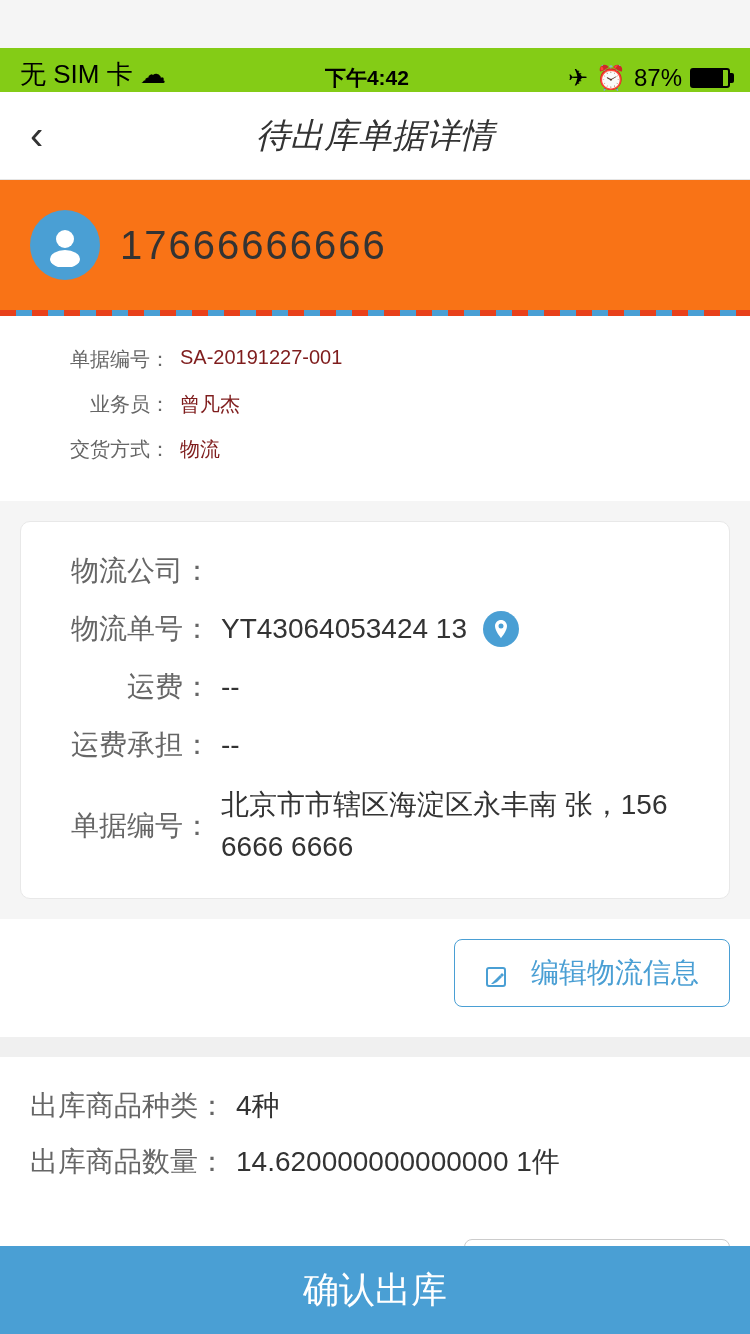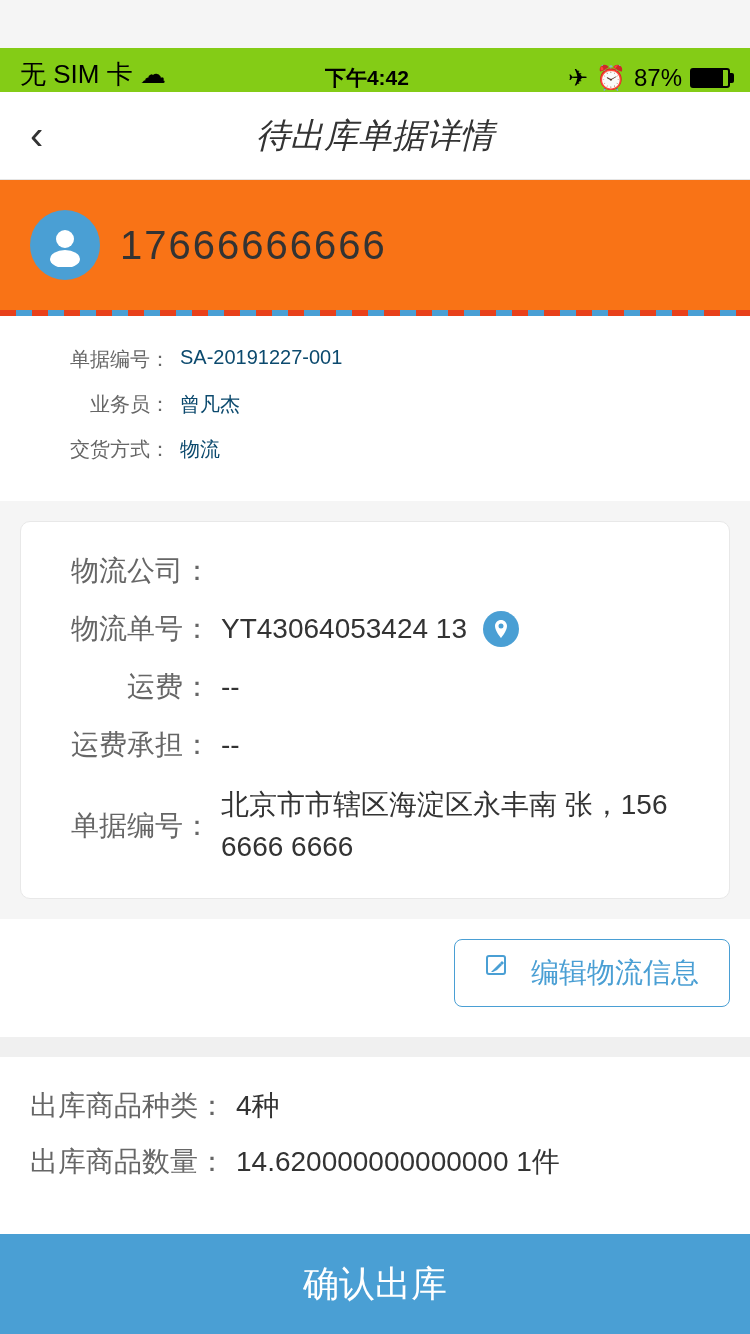--- a/index.html
+++ b/index.html
@@ -128,21 +128,21 @@
       margin-bottom: 18px;
       font-size: 20px;
     }
     .info-label {
       color: #666;
       flex-shrink: 0;
       min-width: 140px;
       text-align: right;
     }
     .info-value {
-      color: #0c4a6e;
+      color: #7f1d1d;
       flex: 1;
       margin-left: 10px;
     }
 
     
     .logistics-card {
       background: #fff;
       border: 1px solid #e8e8e8;
       border-radius: 10px;
       margin: 0 20px 20px 20px;
@@ -199,21 +199,21 @@
       background: #fff;
     }
     .edit-btn {
       border: 1px solid #4a9fd4;
       color: #4a9fd4;
       background: #fff;
       border-radius: 8px;
       padding: 14px 30px;
       font-size: 28px;
       display: flex;
-      align-items: flex-start;
+      align-items: flex-end;
       gap: 20px;
       cursor: pointer;
     }
 
     
     .separator {
       height: 20px;
       background: #f0f0f0;
     }
 
@@ -266,21 +266,21 @@
       background: #f5f5f5;
       min-height: 200px;
     }
 
     
     .confirm-bar {
       position: fixed;
       bottom: 0;
       left: 0;
       width: 750px;
-      height: 100px;
+      height: 88px;
       background: #4a9fd4;
       display: flex;
       align-items: center;
       justify-content: center;
       cursor: pointer;
     }
     .confirm-text {
       font-size: 36px;
       color: #fff;
       font-weight: 500;

